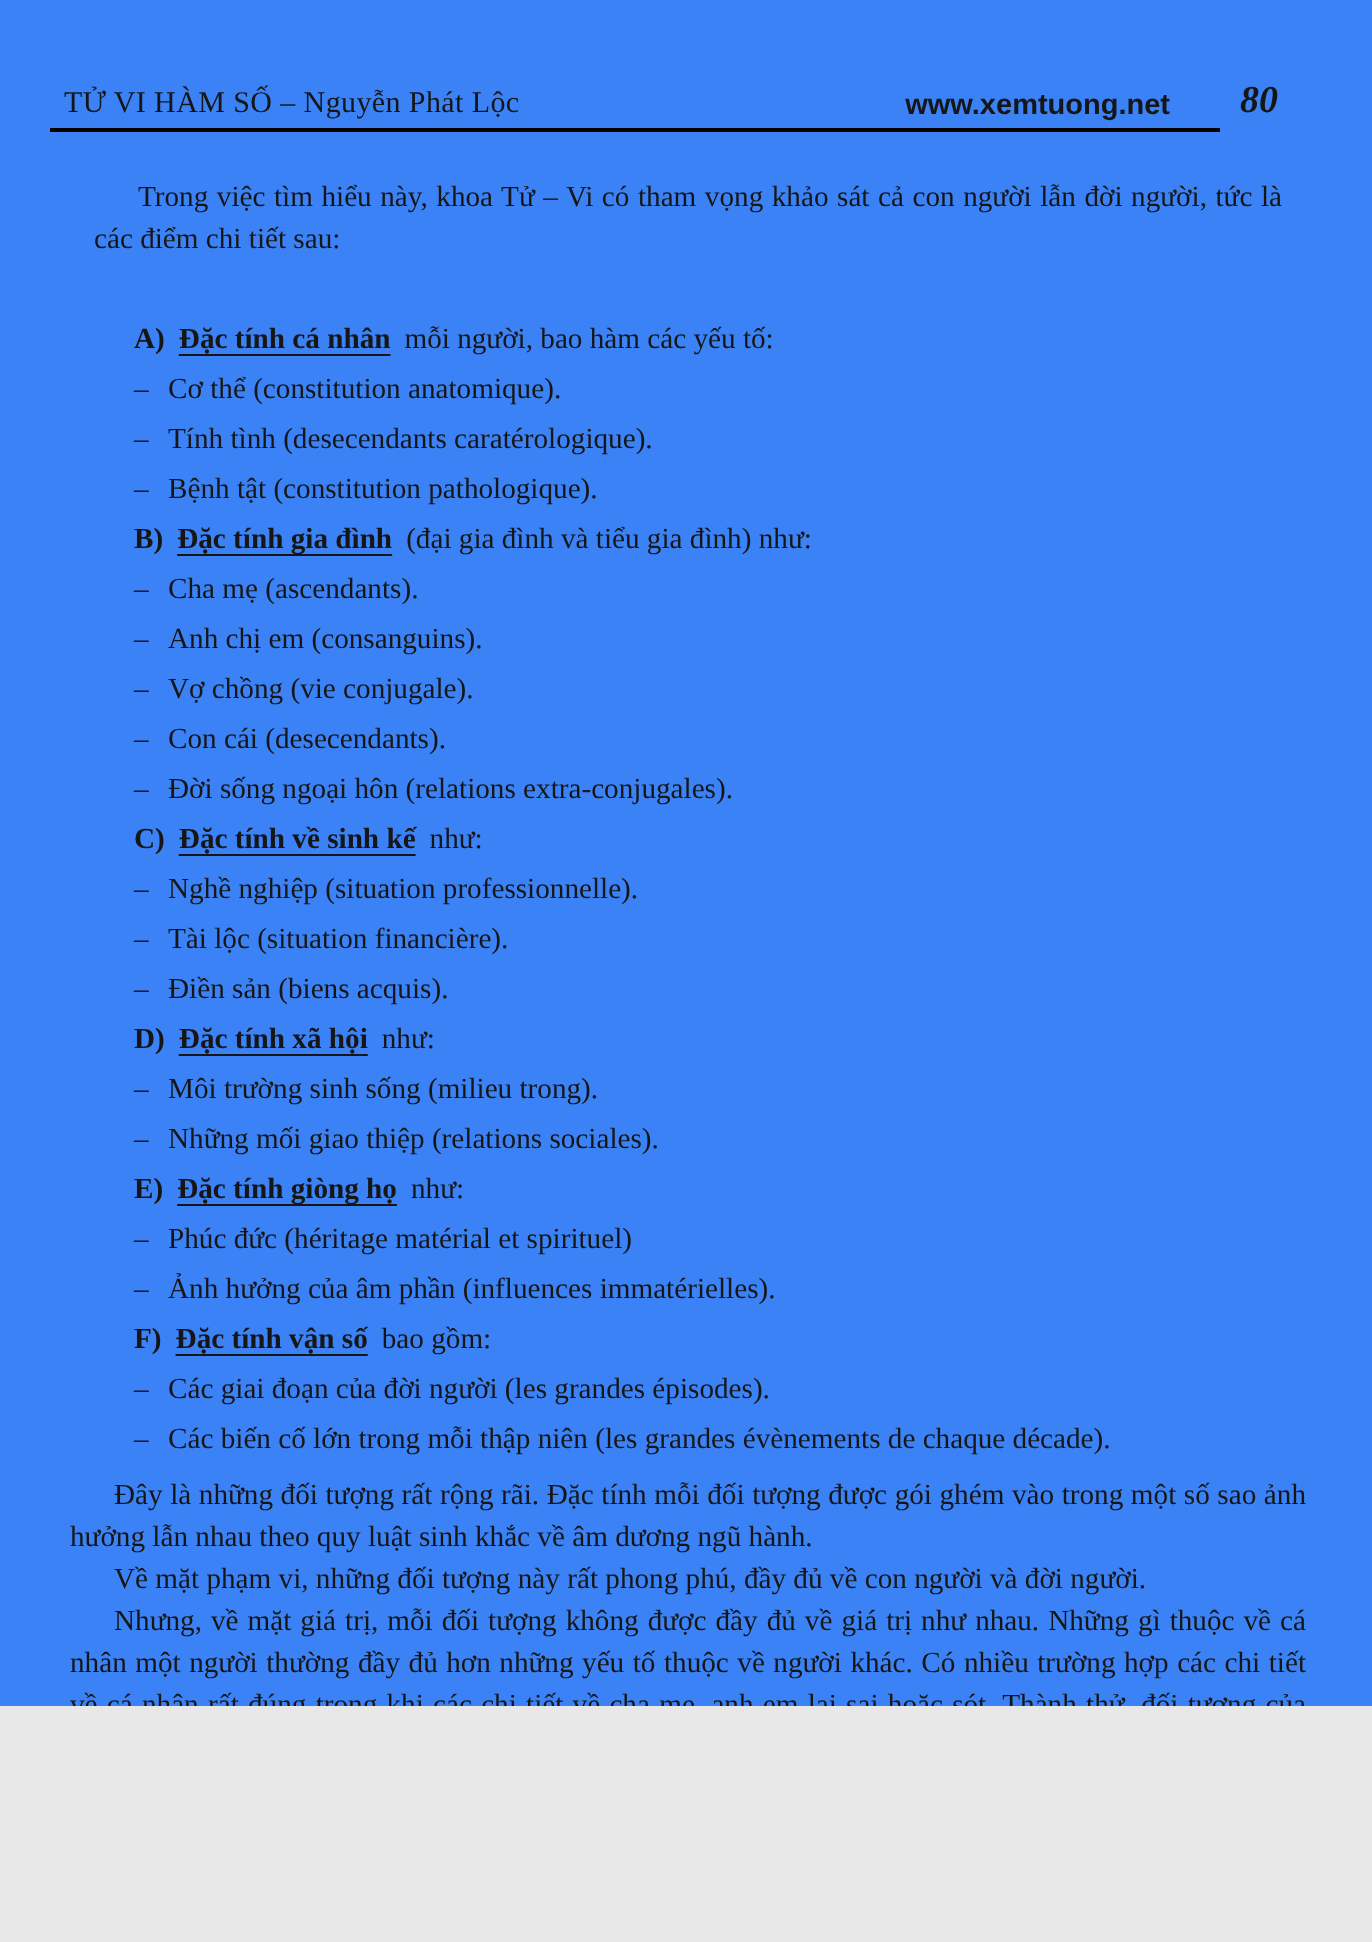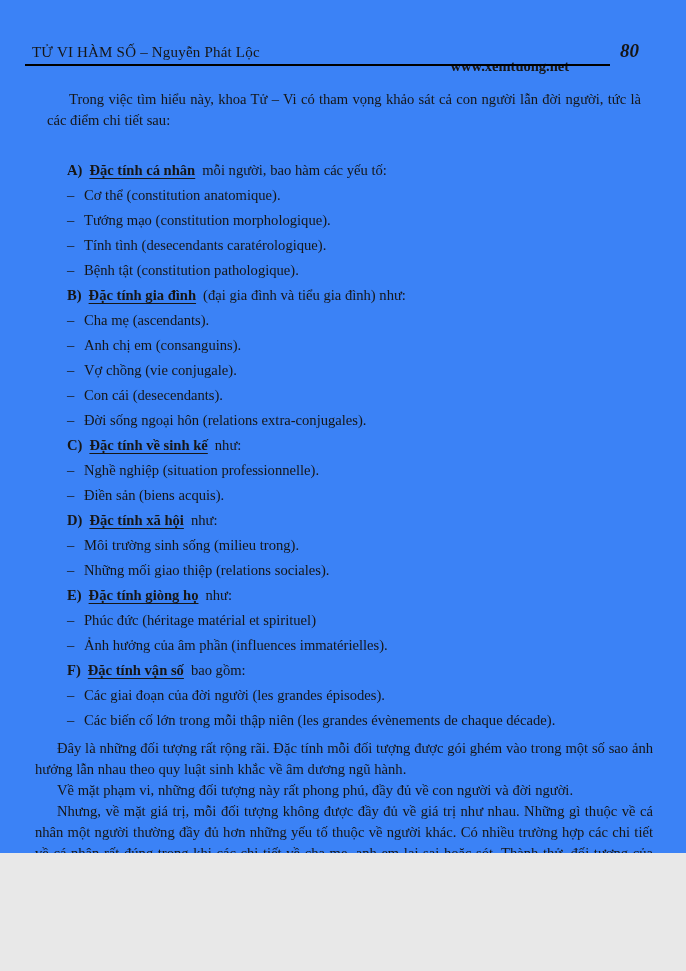--- a/index.html
+++ b/index.html
@@ -11,23 +11,23 @@
     color:#161616;
     overflow:hidden;
     padding-left:23px;
   }
   
   .hdr-title{
     position:absolute;left:32px;top:44px;
     font-size:15px;letter-spacing:.2px;white-space:nowrap;
   }
   .hdr-site{
-    position:absolute;right:140px;top:45px;
-    font-family:Liberation Serif, serif;
-    font-weight:700;font-size:14.5px;white-space:nowrap;margin-top:13px;
+    position:absolute;right:124px;top:45px;
+    font-family:Liberation Sans, sans-serif;
+    font-weight:700;font-size:14.5px;white-space:nowrap;
   }
   .hdr-page{
     position:absolute;left:620px;top:40px;
     font-size:19px;font-weight:700;font-style:italic;
   }
   .hdr-rule{
     position:absolute;left:25px;top:64px;width:585px;height:2px;
     background:#000;
   }
   
@@ -68,37 +68,37 @@
 
   <div class="body-col">
 
     <p class="intro">Trong việc tìm hiểu này, khoa Tử – Vi có tham vọng khảo sát cả con người lẫn đời người, tức là các điểm chi tiết sau:</p>
 
     <div class="list-block">
 
       <div>
         <div class="line"><span class="sec-label">A)</span><span class="sec-title">Đặc tính cá nhân</span><span class="sec-rest">mỗi người, bao hàm các yếu tố:</span></div>
         <div class="line"><span class="dash">–</span><span>Cơ thể (constitution anatomique).</span></div>
-        <div class="line"><span class="dash">–</span><span>Tướng mạo (constitution morphologique).</span></div>
         <div class="line"><span class="dash">–</span><span>Tính tình (desecendants caratérologique).</span></div>
         <div class="line"><span class="dash">–</span><span>Bệnh tật (constitution pathologique).</span></div>
       </div>
 
       <div>
         <div class="line"><span class="sec-label">B)</span><span class="sec-title">Đặc tính gia đình</span><span class="sec-rest">(đại gia đình và tiểu gia đình) như:</span></div>
         <div class="line"><span class="dash">–</span><span>Cha mẹ (ascendants).</span></div>
         <div class="line"><span class="dash">–</span><span>Anh chị em (consanguins).</span></div>
         <div class="line"><span class="dash">–</span><span>Vợ chồng (vie conjugale).</span></div>
         <div class="line"><span class="dash">–</span><span>Con cái (desecendants).</span></div>
         <div class="line"><span class="dash">–</span><span>Đời sống ngoại hôn (relations extra-conjugales).</span></div>
       </div>
 
       <div>
         <div class="line"><span class="sec-label">C)</span><span class="sec-title">Đặc tính về sinh kế</span><span class="sec-rest">như:</span></div>
         <div class="line"><span class="dash">–</span><span>Nghề nghiệp (situation professionnelle).</span></div>
+        <div class="line"><span class="dash">–</span><span>Tài lộc (situation financière).</span></div>
         <div class="line"><span class="dash">–</span><span>Điền sản (biens acquis).</span></div>
       </div>
 
       <div>
         <div class="line"><span class="sec-label">D)</span><span class="sec-title">Đặc tính xã hội</span><span class="sec-rest">như:</span></div>
         <div class="line"><span class="dash">–</span><span>Môi trường sinh sống (milieu trong).</span></div>
         <div class="line"><span class="dash">–</span><span>Những mối giao thiệp (relations sociales).</span></div>
       </div>
 
       <div>

